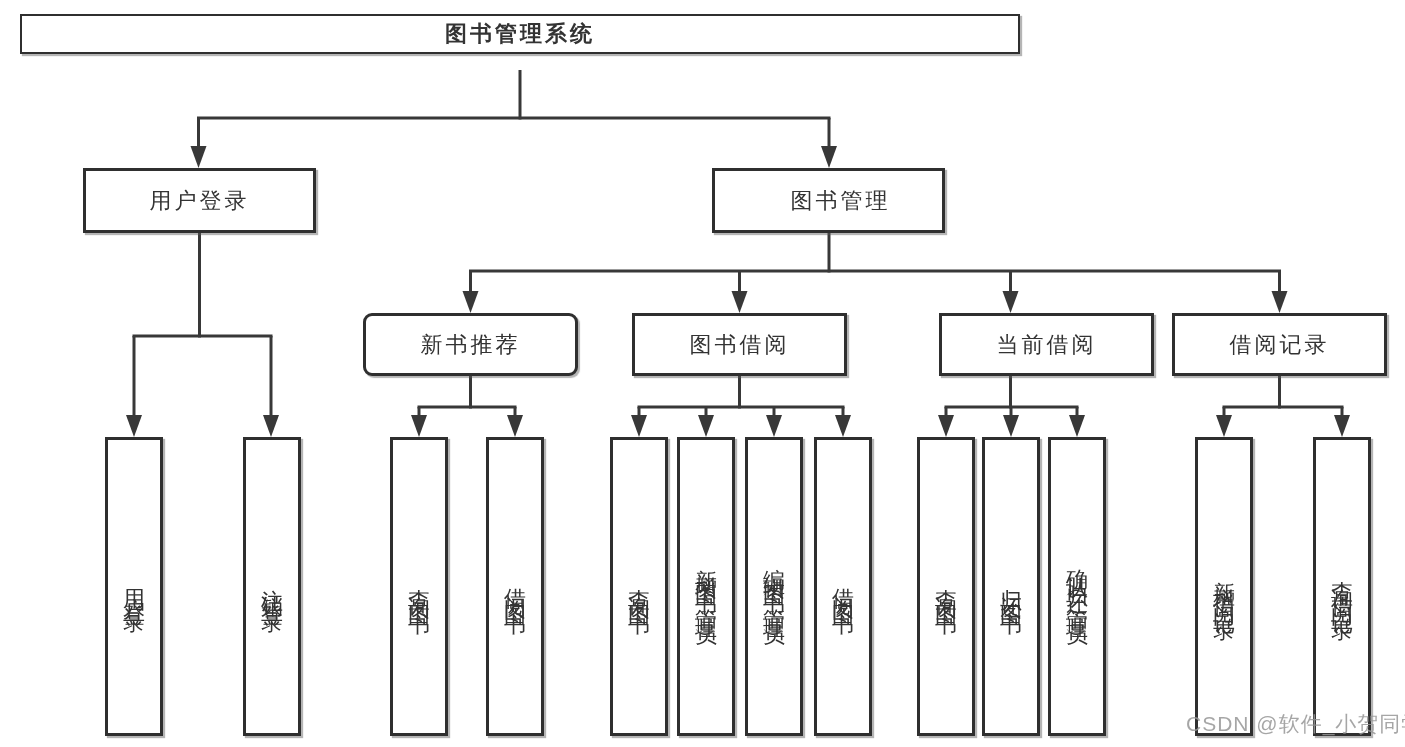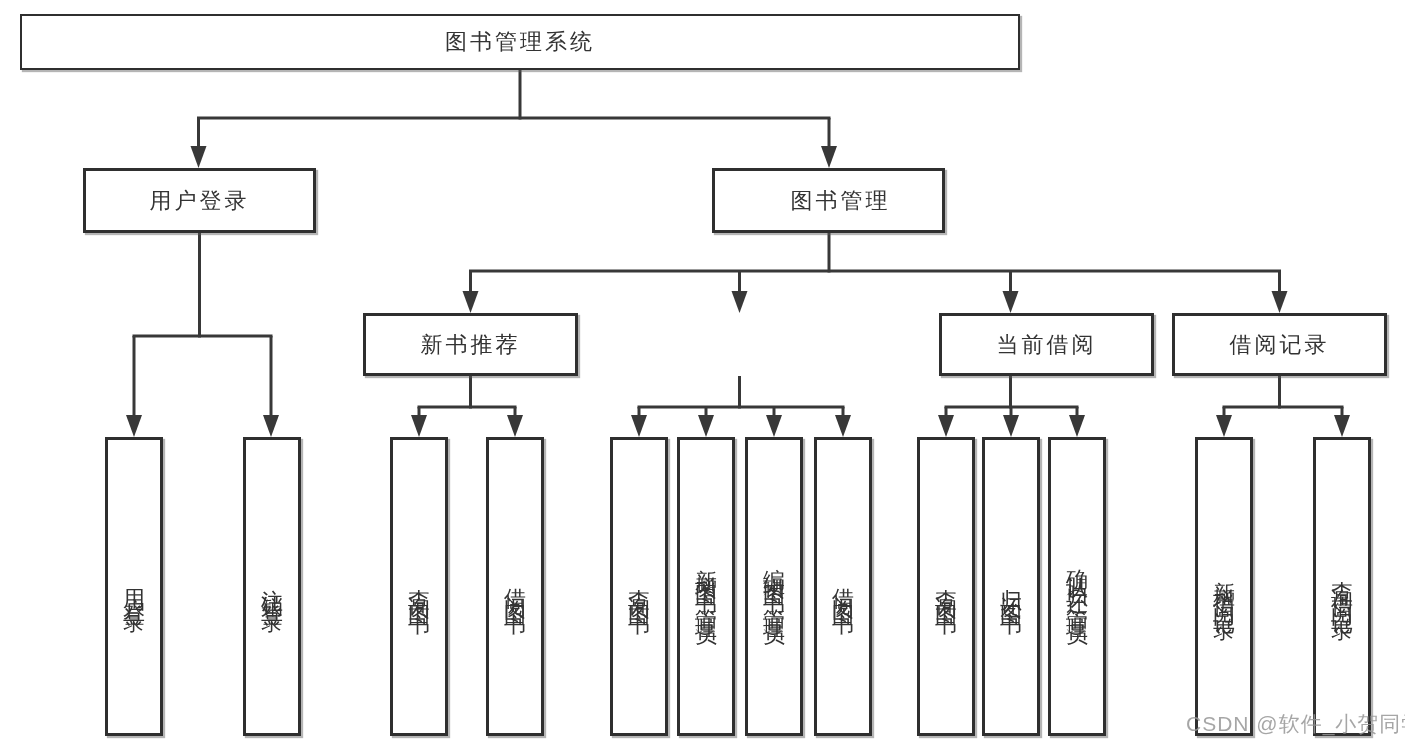--- a/index.html
+++ b/index.html
@@ -115,26 +115,27 @@
       <polygon points="766,415 782,415 774,437"></polygon>
       <polygon points="835,415 851,415 843,437"></polygon>
       <polygon points="938,415 954,415 946,437"></polygon>
       <polygon points="1003,415 1019,415 1011,437"></polygon>
       <polygon points="1069,415 1085,415 1077,437"></polygon>
       <polygon points="1216,415 1232,415 1224,437"></polygon>
       <polygon points="1334,415 1350,415 1342,437"></polygon>
     </g>
   </svg>
 
-  <div class="box root" style="left:20px; top:14px; width:1000px; height:56px;">图书管理系统</div>
+  <div class="box root" style="left:20px; top:14px; width:1000px; height:40px;font-weight:bold;">图书管理系统</div>
 
   <div class="box" style="left:83px; top:168px; width:233px; height:65px;">用户登录</div>
   <div class="box" style="left:712px; top:168px; width:233px; height:65px;padding-left:24px;">图书管理</div>
 
-  <div class="box" style="left:363px; top:313px; width:215px; height:63px;">新书推荐</div>
+  <div class="box" style="left:363px; top:313px; width:215px; height:63px;border-radius:9px;">新书推荐</div>
+  <div class="box" style="left:632px; top:313px; width:215px; height:63px;">图书借阅</div>
   <div class="box" style="left:903px; top:313px; width:215px; height:63px;margin-left:36px;">当前借阅</div>
   <div class="box" style="left:1172px; top:313px; width:215px; height:63px;">借阅记录</div>
 
   <div class="box v" style="left:105px; top:437px; width:58px; height:299px;">用户登录</div>
   <div class="box v" style="left:243px; top:437px; width:58px; height:299px;">注销登录</div>
 
   <div class="box v" style="left:390px; top:437px; width:58px; height:299px;">查询图书</div>
   <div class="box v" style="left:486px; top:437px; width:58px; height:299px;">借阅图书</div>
 
   <div class="box v" style="left:610px; top:437px; width:58px; height:299px;">查询图书</div>

